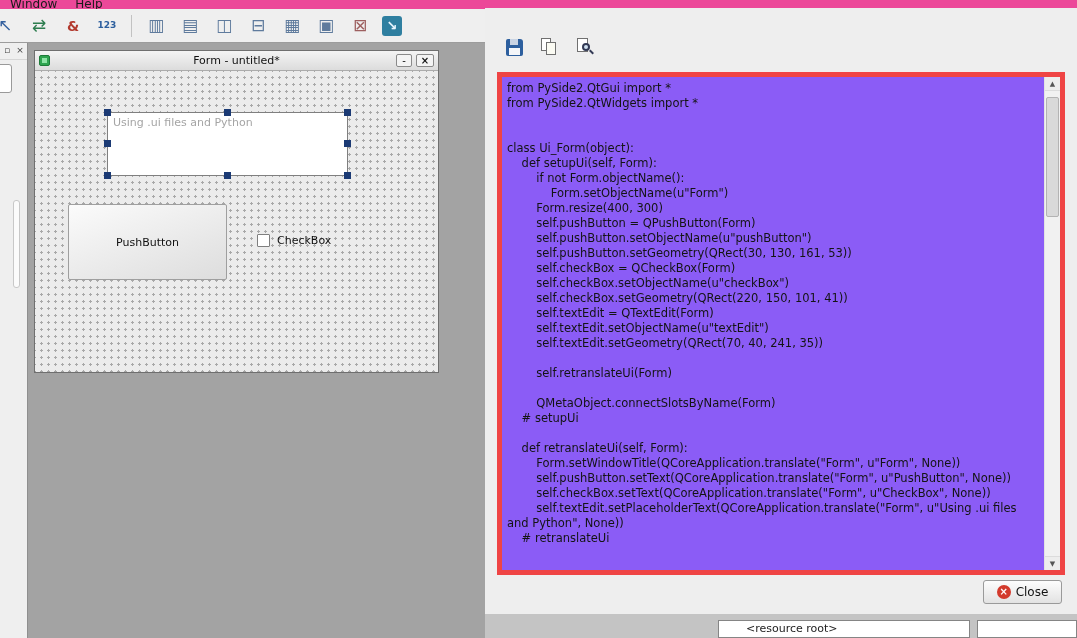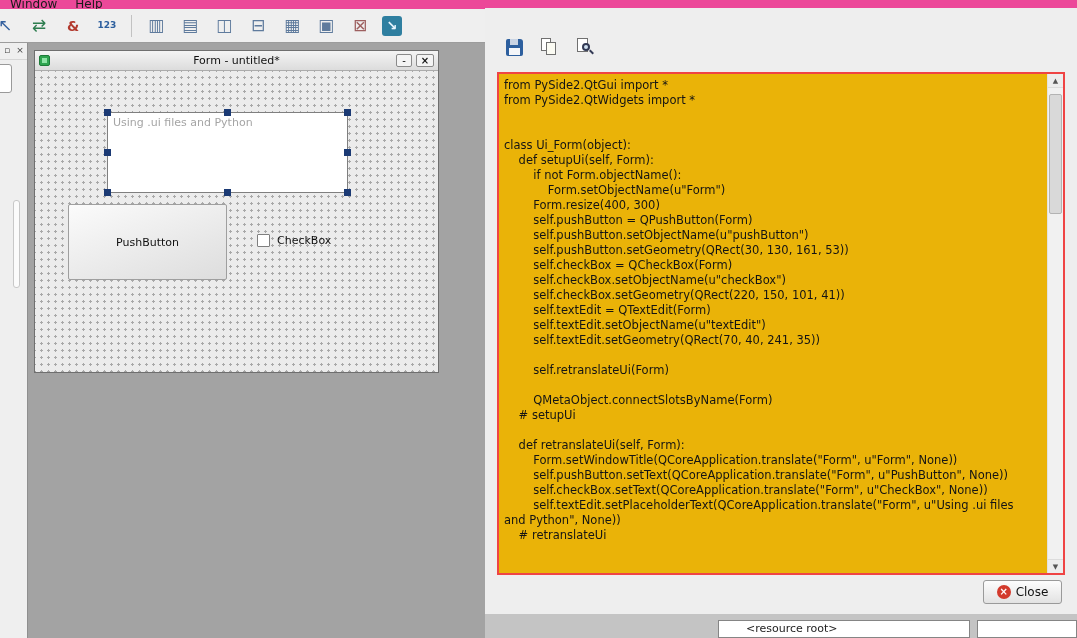--- a/index.html
+++ b/index.html
@@ -45,21 +45,21 @@
   .form-icon::after { content:""; position:absolute; inset:2px 2px 2px 2px; background:#8fe3a6; }
   .form-title { position:absolute; left:0; right:0; text-align:center; font-size:11px; color:#111; }
   .win-btn { width:16px; height:13px; border:1px solid #8a8a8a; background:#f4f4f4; border-radius:2px;
              font-size:10px; line-height:11px; text-align:center; color:#111; margin-left:4px; z-index:1; }
   .win-btn.close { font-weight:bold; width:18px; }
   .spacer { flex:1 1 auto; }
   .form-body { position:absolute; left:0; top:20px; right:0; bottom:0; background-color:#ececec;
                background-image:radial-gradient(#a8a8a8 1px, transparent 1.2px);
                background-size:7px 7px; background-position:3px 3px; }
 
-  .textedit { position:absolute; left:72px; top:41px; width:241px; height:81px; background:#fff;
+  .textedit { position:absolute; left:72px; top:41px; width:241px; height:64px; background:#fff;
               border:1px solid #7f7f7f;padding-left:12px; }
   .placeholder { position:absolute; left:5px; top:3px; font-size:11px; color:#a5a5a5; white-space:nowrap; }
   .handle { position:absolute; width:7px; height:7px; background:var(--selection-handle-navy,#1b3a74); }
   .h-nw{left:-4px;top:-4px}.h-n{left:calc(50% - 4px);top:-4px}.h-ne{right:-4px;top:-4px}
   .h-w{left:-4px;top:calc(50% - 4px)}.h-e{right:-4px;top:calc(50% - 4px)}
   .h-sw{left:-4px;bottom:-4px}.h-s{left:calc(50% - 4px);bottom:-4px}.h-se{right:-4px;bottom:-4px}
 
   .pushbutton { position:absolute; left:33px; top:133px; width:159px; height:76px;
                 background:linear-gradient(160deg,#fbfbfb,#dddddd); border:1px solid #9f9f9f; border-radius:2px;
                 display:flex; align-items:center; justify-content:center; font-size:11px; color:#111; }
@@ -81,22 +81,22 @@
   .icon-copy .back { left:1px; top:0; }
   .icon-copy .front { left:6px; top:4px; background:#fbfbf3; }
 
   .icon-find { position:relative; width:19px; height:19px; }
   .icon-find .page { position:absolute; left:2px; top:0; width:11px; height:14px; background:#fff; border:1px solid #707070; }
   .icon-find .lens { position:absolute; left:7px; top:5px; width:8px; height:8px; border:2px solid #333a55;
                      border-radius:50%; background:#cfe0f0; }
   .icon-find .lens-handle { position:absolute; left:14px; top:13px; width:5px; height:2px; background:#333a55;
                             transform:rotate(45deg); }
 
-  .code-area { position:absolute; left:12px; top:64px; width:568px; height:503px; background:#eab308;
-               border:2px solid #ef4444; }
+  .code-area { position:absolute; left:12px; top:64px; width:568px; height:503px; background:#8b5cf6;
+               border:5px solid #ef4444; }
   .code-lines { position:absolute; left:0; top:0; right:16px; bottom:0; padding:4px 0 4px 5px; overflow:hidden; }
   .code-line { font-size:11.5px; line-height:15px; min-height:15px; white-space:pre; color:#141414; }
 
   .vscroll { position:absolute; right:0; top:0; bottom:0; width:16px; background:#f1f1f1; border-left:1px solid #e2e2e2; }
   .sb-arrow { position:absolute; left:0; width:15px; height:14px; text-align:center; font-size:7px;
               line-height:14px; color:#555; background:#ededed; }
   .sb-up { top:0; border-bottom:1px solid #dcdcdc; }
   .sb-down { bottom:0; border-top:1px solid #dcdcdc; }
   .sb-thumb { position:absolute; left:1px; top:20px; width:13px; height:120px; background:#d9d9d9;
               border:1px solid #b3b3b3; border-radius:2px; }

